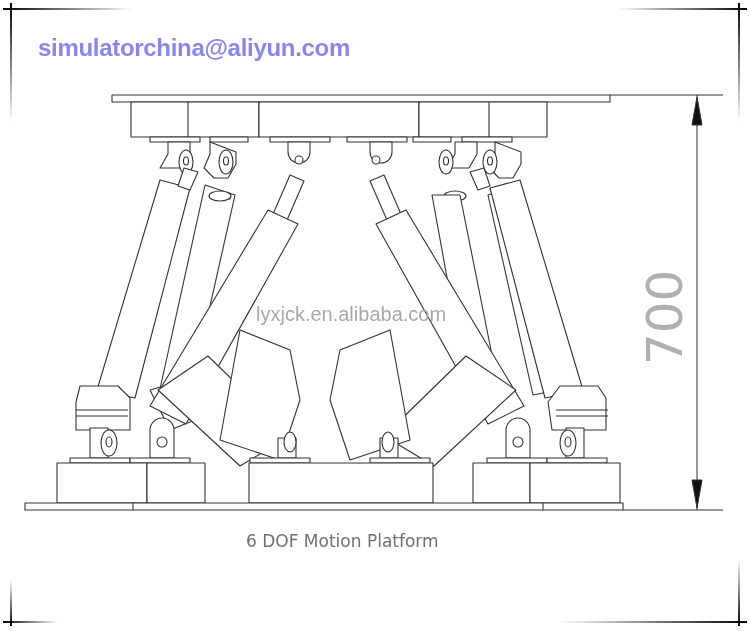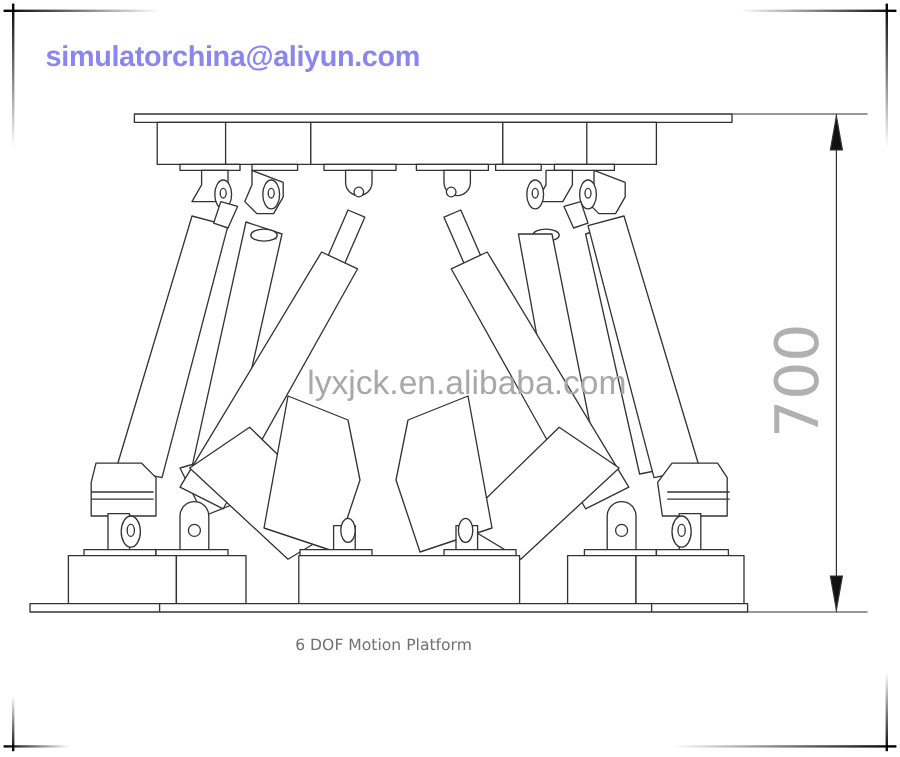--- a/index.html
+++ b/index.html
@@ -1,20 +1,20 @@
 <!DOCTYPE html>
 <html><head>
 <meta charset="utf-8">
 <style>
   html, body { margin:0; padding:0; background:#ffffff; }
   body { width:750px; height:631px; position:relative; overflow:hidden; font-family:"Liberation Sans", sans-serif; }
   .frame { position:absolute; left:0; top:0; width:750px; height:631px; }
   .email { position:absolute; left:38px; top:34px; font-family:"Liberation Sans", sans-serif; font-size:24px; font-weight:bold; color:#8a86f0; letter-spacing:-0.3px; white-space:nowrap; }
-  .watermark { position:absolute; left:256px; top:303px; font-family:"Liberation Sans", sans-serif; font-size:28px; color:#a8a8a8; white-space:nowrap; }
-  .caption { position:absolute; left:246px; top:531px; font-family:"DejaVu Sans", sans-serif; font-size:13px; color:#707070; white-space:nowrap; }
+  .watermark { position:absolute; left:256px; top:303px; font-family:"Liberation Sans", sans-serif; font-size:20px; color:#a8a8a8; white-space:nowrap; }
+  .caption { position:absolute; left:246px; top:531px; font-family:"DejaVu Sans", sans-serif; font-size:17px; color:#707070; white-space:nowrap; }
   .dim-label { position:absolute; left:625px; top:295px; width:80px; height:60px; font-family:"DejaVu Sans", sans-serif; font-size:50px; font-weight:normal; color:#b0b0b0; transform:rotate(-90deg); transform-origin:center center; text-align:center; line-height:60px; -webkit-text-stroke:0; }
   svg { position:absolute; left:0; top:0; }
 </style>
 </head>
 <body>
 
 <div class="frame">
 <svg width="750" height="631" viewBox="0 0 750 631">
   <defs>
     <linearGradient id="fadeL" x1="0" x2="1" y1="0" y2="0">

